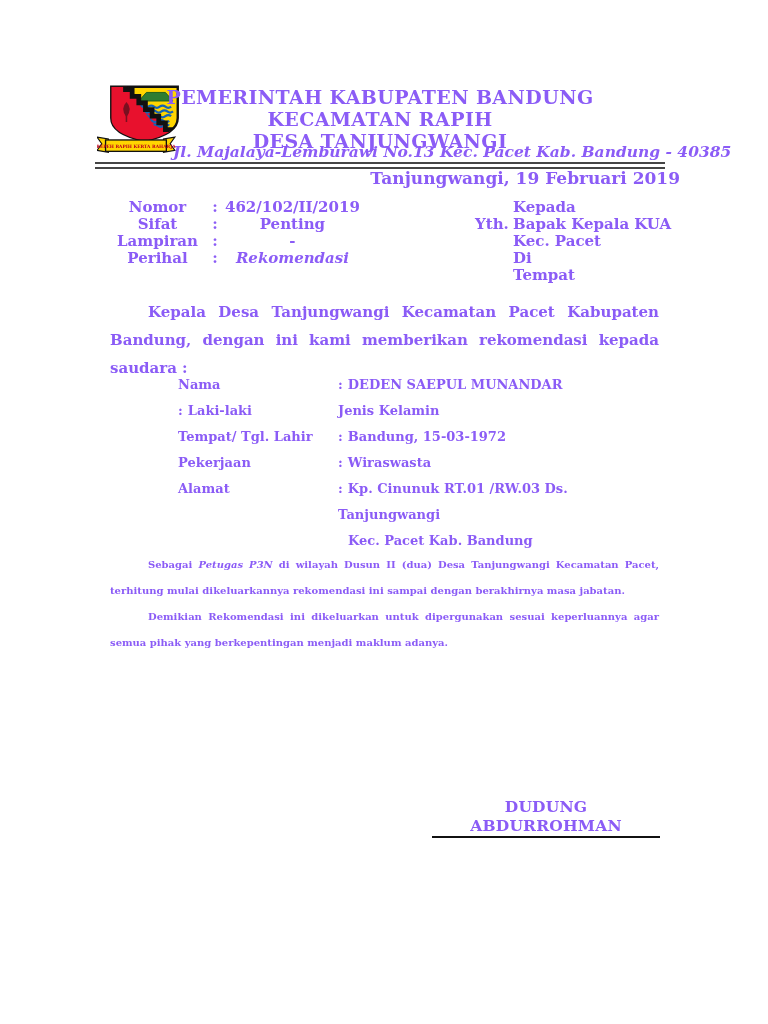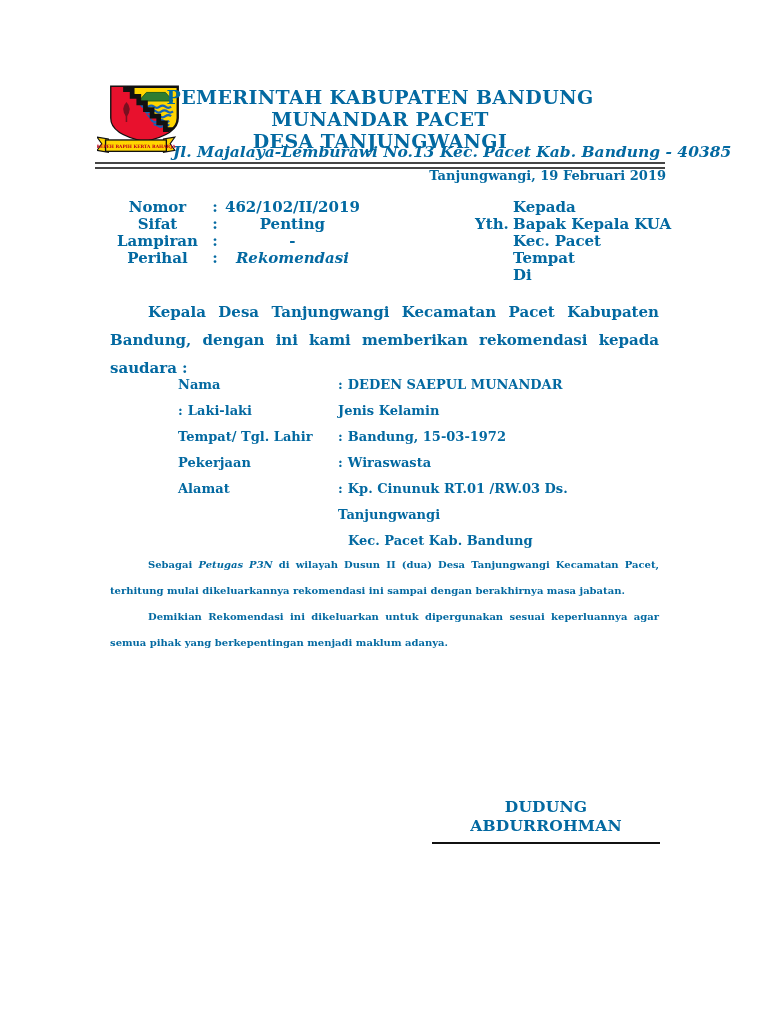--- a/index.html
+++ b/index.html
@@ -1,33 +1,33 @@
 <!DOCTYPE html>
 <html><head>
 <meta charset="utf-8">
 <style>
   html,body{margin:0;padding:0;background:#e9e9e9;}
   .page{
     position:relative;width:768px;height:1024px;margin:0 auto;
     background:#ffffff;overflow:hidden;
     font-family:"DejaVu Serif","Liberation Serif",serif;
-    font-weight:600;color:#0369a1;
+    font-weight:600;color:#8b5cf6;
   }
   
   .letterhead{position:absolute;top:85px;left:95px;width:570px;height:103px;}
   .seal{position:absolute;left:2px;top:0;width:95px;height:70px;}
   .lh-titles{position:absolute;top:1px;left:0;width:100%;text-align:center;
     font-size:19px;line-height:22px;font-weight:700;letter-spacing:.4px;}
   .lh-address{position:absolute;top:57px;left:78px;width:492px;
     font-size:15.5px;font-style:italic;font-weight:700;white-space:nowrap;}
   .lh-rule{position:absolute;top:77px;left:0;width:570px;height:3px;
     border-top:2px solid #454545;border-bottom:2px solid #454545;}
   
-  .date-line{position:absolute;top:168px;left:110px;width:556px;
-    text-align:right;font-size:13px;}
+  .date-line{position:absolute;top:168px;left:124px;width:556px;
+    text-align:right;font-size:17px;}
   
   .meta{position:absolute;top:199px;left:110px;text-align:center;}
   .meta-row{display:grid;grid-template-columns:95px 20px auto;
     font-size:15px;line-height:17px;}
   .emph{font-style:italic;font-weight:700;}
   .recipient{position:absolute;top:199px;left:475px;}
   .rcp-row{display:grid;grid-template-columns:38px auto;
     font-size:15px;line-height:17px;}
   
   .para{position:absolute;left:110px;width:549px;margin:0;
@@ -38,21 +38,21 @@
   .fields{position:absolute;top:372px;left:178px;width:481px;}
   .field-row{display:grid;grid-template-columns:160px auto;
     font-size:13px;line-height:26px;}
   .colon{margin-right:5px;}
   .val-l2{padding-left:10px;}
   .caps-strong{font-weight:700;}
   
   .signature{position:absolute;top:731px;left:432px;width:228px;text-align:center;}
   .sig-title{font-size:15px;line-height:18px;}
   .sig-name{display:inline-block;margin-top:66px;font-size:15.5px;font-weight:700;
-    border-bottom:2px solid #111;padding-bottom:7px;letter-spacing:.2px;}
+    border-bottom:2px solid #111;padding-bottom:1px;letter-spacing:.2px;}
   .seal-motto{font-weight:700;}
 </style>
 </head>
 <body>
 
 <div class="page">
 
   <header class="letterhead">
 
     <svg class="seal" viewBox="0 0 100 72">
@@ -86,21 +86,21 @@
       </g>
 
       <polygon points="0,54 12,56 12,70 0,68 5,61" fill="#FFD500" stroke="#111111" stroke-width="1.2"></polygon>
       <polygon points="82,54 70,56 70,70 82,68 77,61" fill="#FFD500" stroke="#111111" stroke-width="1.2"></polygon>
       <rect x="9" y="57" width="64" height="12" fill="#FFD500" stroke="#111111" stroke-width="1.4"></rect>
       <text class="seal-motto" x="41" y="65.5" text-anchor="middle" font-size="4.6" fill="#C0001A">REPEH RAPIH KERTA RAHARJA</text>
     </svg>
 
     <div class="lh-titles">
       <div>PEMERINTAH KABUPATEN BANDUNG</div>
-      <div>MUNANDAR PACET</div>
+      <div>KECAMATAN RAPIH</div>
       <div>DESA TANJUNGWANGI</div>
     </div>
 
     <div class="lh-address">Jl. Majalaya-Lemburawi No.13 Kec. Pacet Kab. Bandung - 40385</div>
     <div class="lh-rule"></div>
   </header>
 
   <div class="date-line">Tanjungwangi, 19 Februari 2019</div>
 
   <section class="meta">
@@ -134,25 +134,25 @@
     <div class="rcp-row">
       <span>Yth.</span>
       <span>Bapak Kepala KUA</span>
     </div>
     <div class="rcp-row">
       <span></span>
         <span>Kec. Pacet</span>
     </div>
     <div class="rcp-row">
       <span></span>
-        <span>Tempat</span>
+        <span>Di</span>
     </div>
     <div class="rcp-row">
       <span></span>
-        <span>Di</span>
+        <span>Tempat</span>
     </div>
   </section>
 
   <p class="para" style="top:298px;">Kepala Desa Tanjungwangi Kecamatan Pacet Kabupaten Bandung, dengan ini kami memberikan rekomendasi kepada saudara :</p>
 
   <section class="fields">
     <div class="field-row">
       <span>Nama</span>
       <span><span class="colon">:</span><span class="caps-strong">DEDEN SAEPUL MUNANDAR</span></span>
     </div>

